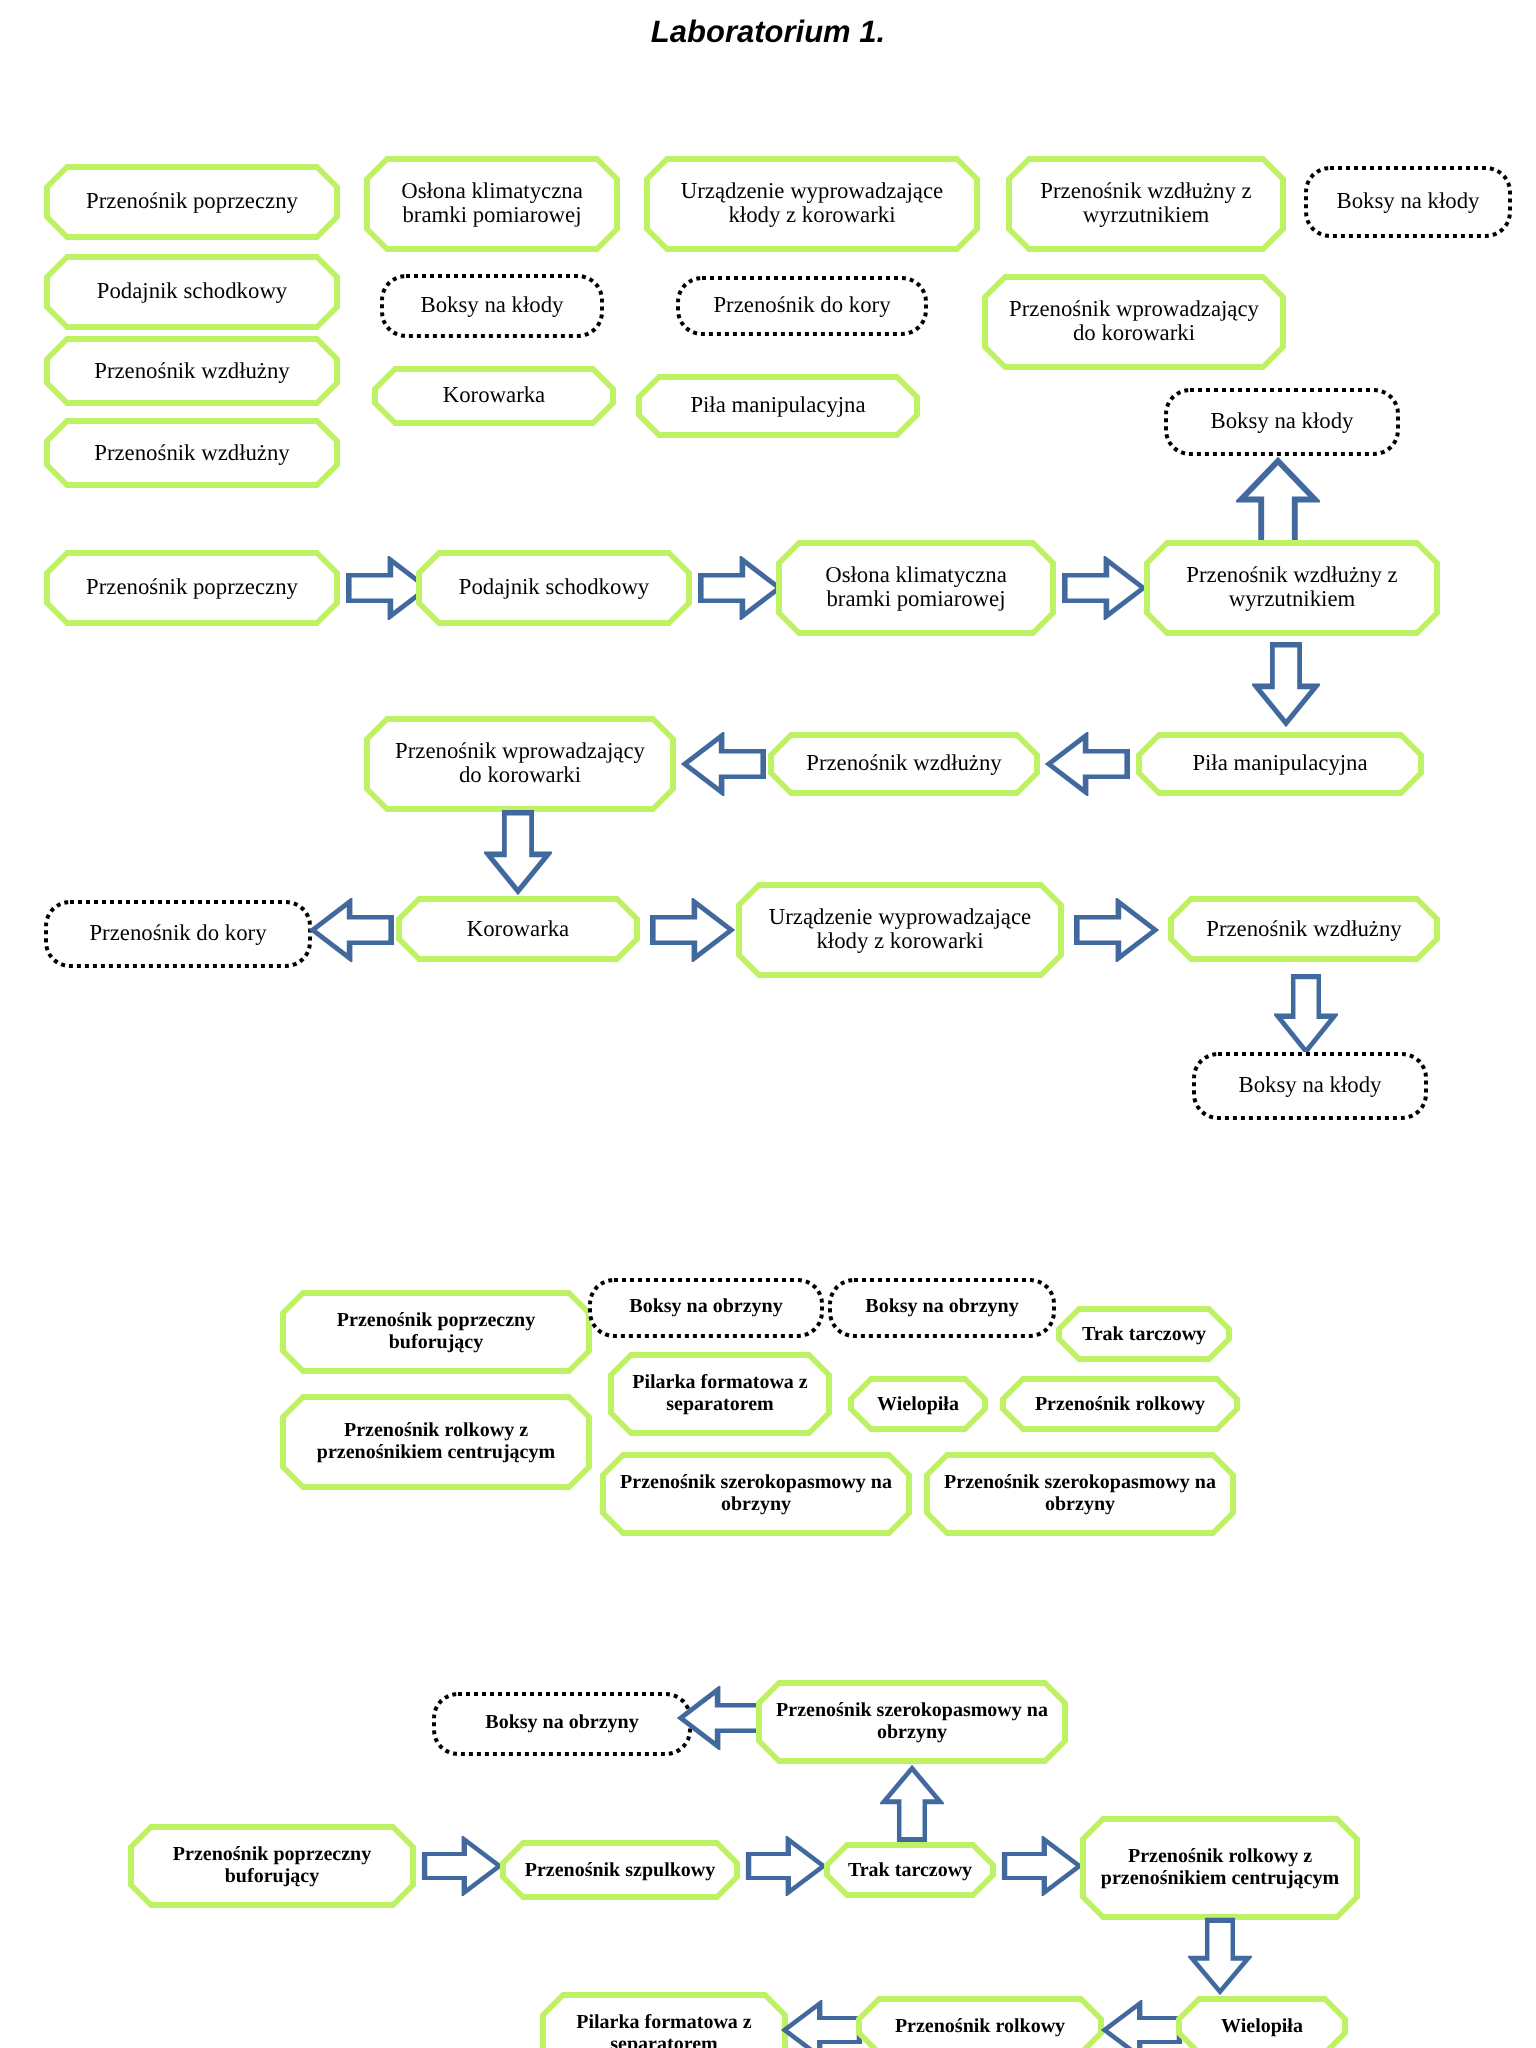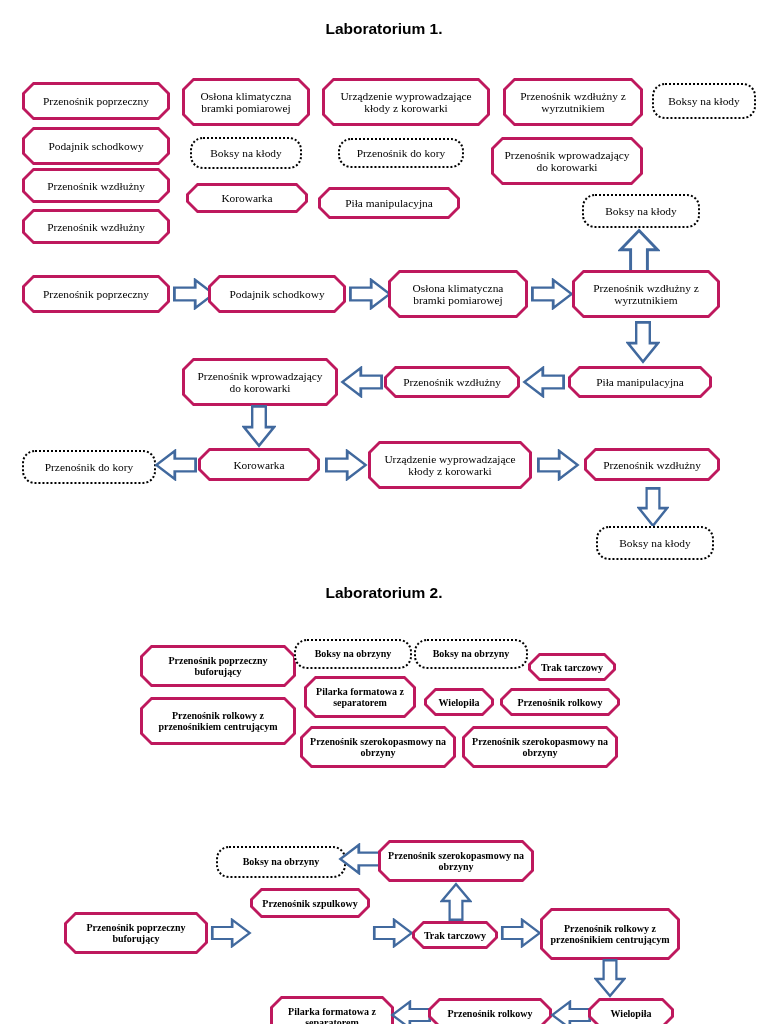--- a/index.html
+++ b/index.html
@@ -15,21 +15,21 @@
   
   .hdr{
     position:absolute;left:0;width:768px;text-align:center;
     font-family:"Liberation Sans", sans-serif;
     font-weight:bold;color:#000;
   }
   .hdr.l1{font-size:15.5px;}
   .hdr.l2{font-size:15.5px;}
   .oct-wrap{
     position:absolute;
-    background:#be185d;
+    background:#bef264;
     -webkit-clip-path:polygon(11px 0,calc(100% - 11px) 0,100% 11px,100% calc(100% - 11px),calc(100% - 11px) 100%,11px 100%,0 calc(100% - 11px),0 11px);
     clip-path:polygon(11px 0,calc(100% - 11px) 0,100% 11px,100% calc(100% - 11px),calc(100% - 11px) 100%,11px 100%,0 calc(100% - 11px),0 11px);
   }
   .oct-inner{
     position:absolute;inset:3px;
     background:#fff;
     -webkit-clip-path:polygon(9px 0,calc(100% - 9px) 0,100% 9px,100% calc(100% - 9px),calc(100% - 9px) 100%,9px 100%,0 calc(100% - 9px),0 9px);
     clip-path:polygon(9px 0,calc(100% - 9px) 0,100% 9px,100% calc(100% - 9px),calc(100% - 9px) 100%,9px 100%,0 calc(100% - 9px),0 9px);
     display:flex;align-items:center;justify-content:center;
     text-align:center;overflow:hidden;
@@ -55,21 +55,21 @@
   
   .arrow{position:absolute;}
   .arrow svg{display:block;width:100%;height:100%;}
   .apath{fill:#ffffff;stroke:#41699e;stroke-width:7;stroke-linejoin:miter;}
 </style>
 </head>
 <body>
 
 <div class="page">
 
-  <div class="hdr l1" style="top:20px;">Laboratorium 1.</div>
+  <div class="hdr l1" style="top:8px;font-style:italic;">Laboratorium 1.</div>
 
   <div class="oct-wrap" style="left:22px;top:82px;width:148px;height:38px;">
     <div class="oct-inner">
         <span class="s12">Przenośnik poprzeczny</span>
       </div>
   </div>
   <div class="oct-wrap" style="left:22px;top:127px;width:148px;height:38px;">
     <div class="oct-inner">
         <span class="s12">Podajnik schodkowy</span>
       </div>
@@ -255,21 +255,20 @@
 
   <div class="arrow" style="left:637px;top:486px;width:32px;height:42px;">
     <svg viewBox="0 0 100 110" preserveAspectRatio="none">
         <polygon class="apath" points="30,6 70,6 70,58 94,58 50,104 6,58 30,58"></polygon>
       </svg>
   </div>
   <div class="dotted" style="left:596px;top:526px;width:114px;height:30px;">
     <span class="s12">Boksy na kłody</span>
   </div>
 
-  <div class="hdr l2" style="top:584px;">Laboratorium 2.</div>
 
   <div class="oct-wrap" style="left:140px;top:645px;width:156px;height:42px;">
     <div class="oct-inner">
         <span class="s10 bold">Przenośnik poprzeczny buforujący</span>
       </div>
   </div>
   <div class="oct-wrap" style="left:140px;top:697px;width:156px;height:48px;">
     <div class="oct-inner">
         <span class="s10 bold">Przenośnik rolkowy z przenośnikiem centrującym</span>
       </div>
@@ -339,21 +338,21 @@
     <div class="oct-inner">
         <span class="s10 bold">Przenośnik poprzeczny buforujący</span>
       </div>
   </div>
   <div class="arrow" style="left:210px;top:918px;width:42px;height:30px;">
     <svg viewBox="0 0 110 100" preserveAspectRatio="none">
         <polygon class="apath" points="6,30 58,30 58,6 104,50 58,94 58,70 6,70"></polygon>
       </svg>
   </div>
 
-  <div class="oct-wrap" style="left:250px;top:888px;width:120px;height:30px;">
+  <div class="oct-wrap" style="left:250px;top:920px;width:120px;height:30px;">
     <div class="oct-inner">
         <span class="s10 bold">Przenośnik szpulkowy</span>
       </div>
   </div>
   <div class="arrow" style="left:372px;top:918px;width:42px;height:30px;">
     <svg viewBox="0 0 110 100" preserveAspectRatio="none">
         <polygon class="apath" points="6,30 58,30 58,6 104,50 58,94 58,70 6,70"></polygon>
       </svg>
   </div>
 

